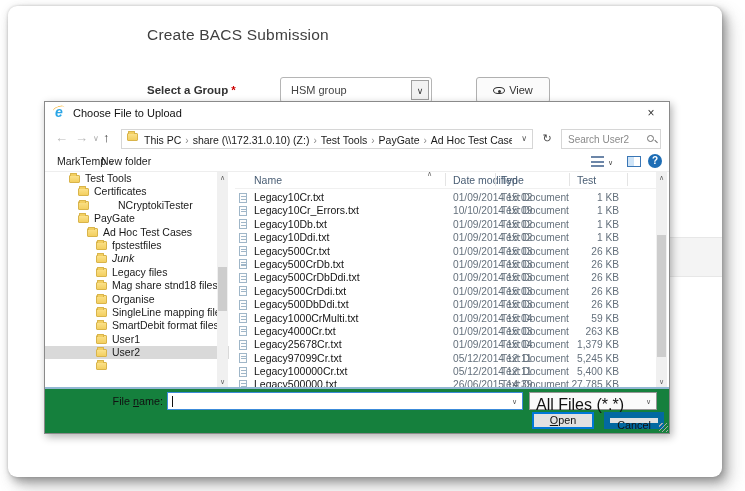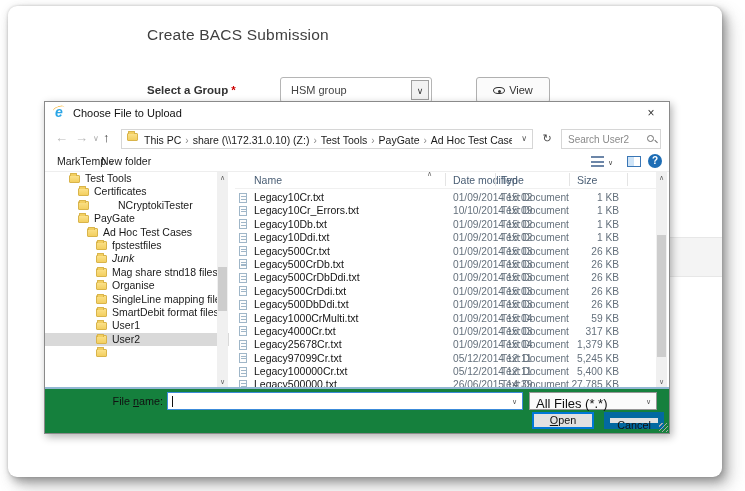--- a/index.html
+++ b/index.html
@@ -90,21 +90,21 @@
 
   .blue-sep { position:absolute; left:0; right:0; bottom:44px; height:2px; background:#92b7d3; }
 
   
   .dfoot { position:absolute; left:0; right:0; bottom:0; height:44px; background:#15803d; }
   .fn-label { position:absolute; left:40px; top:6px; width:78px; text-align:right; font-size:10.8px; color:#111; }
   .fn-input { position:absolute; left:122px; top:3px; width:356px; height:18px; background:#fff; border:1px solid #3c8bd9; }
   .caret-bar { position:absolute; left:4px; top:2.5px; width:1px; height:11.5px; background:#111; }
   .fn-input .cmb { position:absolute; right:5px; top:5px; font-size:7px; color:#555; }
   .ft-combo { position:absolute; left:484px; top:3px; width:128px; height:18px; background:#fafafa; border:1px solid #959595; }
-  .ft-combo .val { position:absolute; left:6px; top:3px; font-size:13px; color:#111; }
+  .ft-combo .val { position:absolute; left:6px; top:3px; font-size:16px; color:#111; }
   .ft-combo .cmb { position:absolute; right:5px; top:5px; font-size:7px; color:#555; }
   .btn { position:absolute; top:23px; height:17px; background:#e1e1e1; font-size:10.8px; color:#111; text-align:center; line-height:15px; }
   .btn-open { left:487px; width:62px; border:1px solid #0078d7; box-shadow:0 0 0 1px #0078d7 inset; }
   .btn-cancel { left:559px; width:60px; border:6px solid #0369a1; }
   .grip { position:absolute; right:1px; bottom:1px; width:9px; height:9px;
           background:repeating-linear-gradient(135deg, transparent 0 2px, #a9a9a9 2px 3px); }
   u { text-decoration:underline; }
 </style>
 </head>
 <body>
@@ -178,20 +178,24 @@
             <div class="titem">
     <span class="folder" style="left: 51px;"></span>
     <span class="lbl" style="left: 67px;">fpstestfiles</span>
   </div>
             <div class="titem">
     <span class="folder" style="left: 51px;"></span>
     <span class="lbl" style="left: 67px; font-style: italic;">Junk</span>
   </div>
             <div class="titem">
     <span class="folder" style="left: 51px;"></span>
+    <span class="lbl" style="left: 67px;">Legacy files</span>
+  </div>
+            <div class="titem">
+    <span class="folder" style="left: 51px;"></span>
     <span class="lbl" style="left: 67px;">Mag share stnd18 files</span>
   </div>
             <div class="titem">
     <span class="folder" style="left: 51px;"></span>
     <span class="lbl" style="left: 67px;">Organise</span>
   </div>
             <div class="titem">
     <span class="folder" style="left: 51px;"></span>
     <span class="lbl" style="left: 67px;">SingleLine mapping files</span>
   </div>
@@ -217,21 +221,21 @@
           <div class="thumb" style="top:95px;height:44px;"></div>
           <span class="sb-dn">∨</span>
         </div>
 
         <div class="files">
           <div class="fhead">
             <span class="h h-name">Name</span>
             <span class="sort-caret">∧</span>
             <span class="h h-date">Date modified</span>
             <span class="h h-type">Type</span>
-            <span class="h h-size">Size</span>
+            <span class="h h-size">Test</span>
             <span class="hdiv" style="left:210px"></span>
             <span class="hdiv" style="left:260px"></span>
             <span class="hdiv" style="left:334px"></span>
             <span class="hdiv" style="left:392px"></span>
           </div>
           <div class="frows" id="frows">
               <div class="frow">
     <span class="doc"></span>
     <span class="nm">Legacy10Cr.txt</span>
     <span class="dt">01/09/2014 15:02</span>
@@ -299,21 +303,21 @@
     <span class="nm">Legacy1000CrMulti.txt</span>
     <span class="dt">01/09/2014 15:04</span>
     <span class="tp">Text Document</span>
     <span class="sz">59 KB</span>
   </div>
               <div class="frow">
     <span class="doc"></span>
     <span class="nm">Legacy4000Cr.txt</span>
     <span class="dt">01/09/2014 15:03</span>
     <span class="tp">Text Document</span>
-    <span class="sz">317 KB</span>
+    <span class="sz">263 KB</span>
   </div>
               <div class="frow">
     <span class="doc"></span>
     <span class="nm">Legacy25678Cr.txt</span>
     <span class="dt">01/09/2014 15:04</span>
     <span class="tp">Text Document</span>
     <span class="sz">1,379 KB</span>
   </div>
               <div class="frow">
     <span class="doc"></span>

